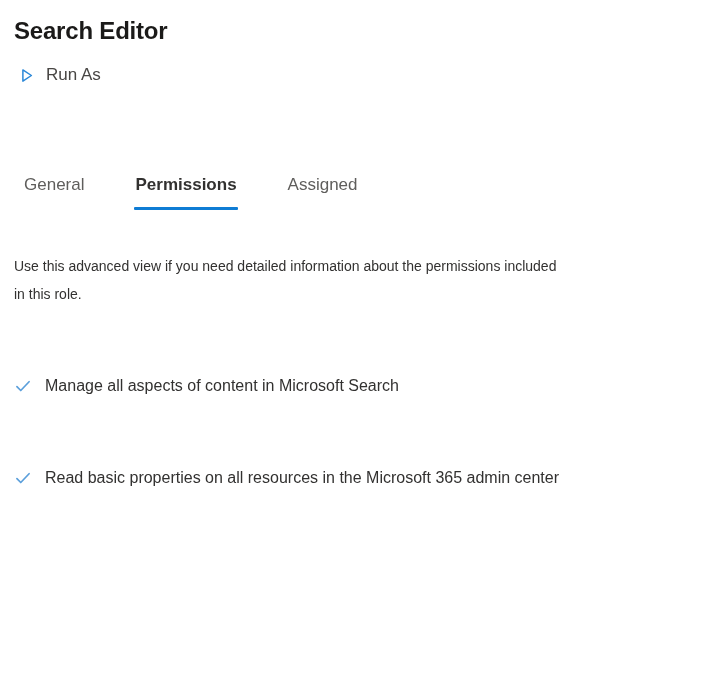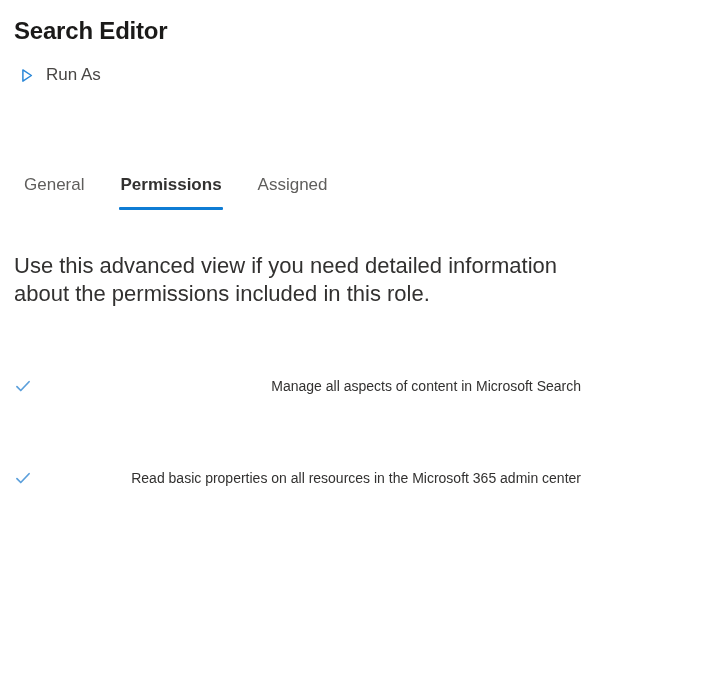--- a/index.html
+++ b/index.html
@@ -40,21 +40,21 @@
     font-family:inherit;
     font-size:17px;
     color:#484644;
     padding:0 4px;
   }
   .run-as .play{display:flex;align-items:center;color:var(--play);}
 
   .tabs{
     margin-top:78px;
     display:flex;
-    gap:16px;
+    gap:31px;
   }
   .tab{
     position:relative;
     padding:8px 10px 14px 10px;
     font-size:17px;
     line-height:22px;
     color:var(--text-muted);
     cursor:pointer;
     background:none;border:none;
     font-family:inherit;
@@ -67,43 +67,42 @@
     content:"";
     position:absolute;
     left:9px;right:9px;bottom:0;
     height:3px;
     background:var(--accent);
     border-radius:1px;
   }
 
   .description{
     margin-top:42px;
-    font-size:22px;
+    font-size:14px;
     line-height:28px;
     color:var(--text-primary);
     max-width:700px;
     padding-right:10px;
   }
 
   .section{margin-top:64px;}
   .section-title{
     font-size:17px;
     line-height:22px;
     font-weight:700;
     color:var(--text-heading);
   }
   .perm-item{
     display:flex;
     align-items:flex-start;
-    gap:1px;
-    font-size:14px;
+    gap:13px;
+    font-size:16px;
     line-height:28px;
     color:var(--text-primary);
     max-width:712px;
-    text-align:right;
   }
   .perm-item.first{margin-top:30px;}
   .perm-item.next{margin-top:28px;}
   .perm-item .check{
     flex:0 0 auto;
     margin-top:5px;
     color:var(--checkmark);
     display:flex;align-items:center;
   }
   .perm-text{flex:1;}

